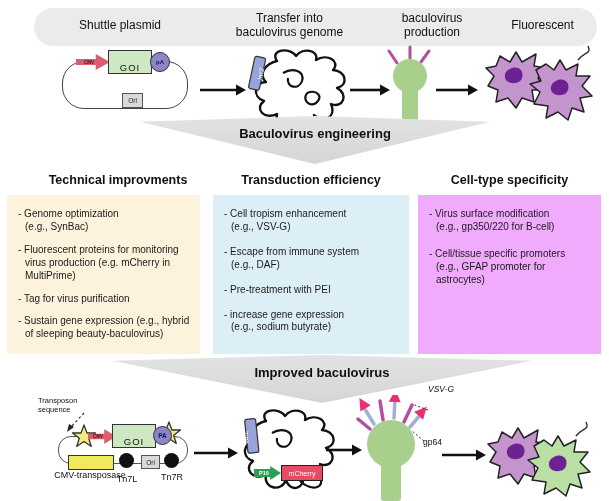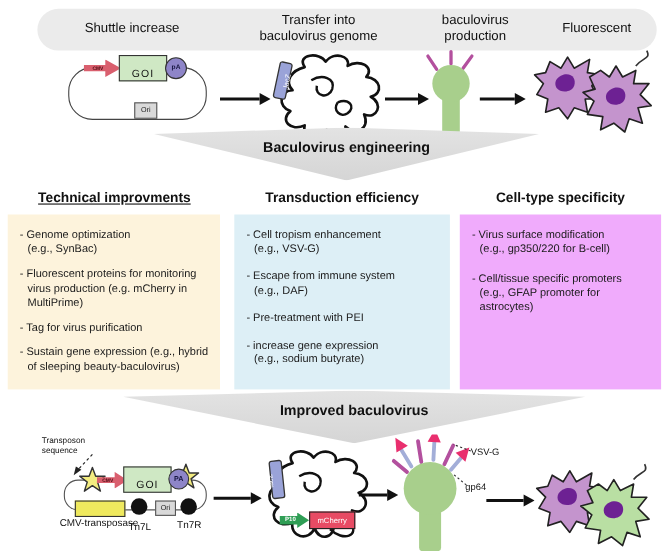--- a/index.html
+++ b/index.html
@@ -52,21 +52,21 @@
   .small-lbl{font-size:9px;color:#111;}
   .tiny-lbl{font-size:7.5px;line-height:8.5px;color:#111;}
   .virus-lbl{font-size:8.5px;color:#111;}
 </style>
 </head>
 <body>
 
 <div class="canvas">
 
   <div class="abs top-banner"></div>
-  <div class="abs step ctr pre" style="left:55px;top:19px;width:130px;">Shuttle increase</div>
+  <div class="abs step ctr pre" style="left:55px;top:19px;width:130px;">Shuttle plasmid</div>
   <div class="abs step ctr pre" style="left:212px;top:12px;width:155px;">Transfer into
 baculovirus genome</div>
   <div class="abs step ctr pre" style="left:382px;top:12px;width:100px;">baculovirus
 production</div>
   <div class="abs step ctr pre" style="left:490px;top:19px;width:105px;">Fluorescent</div>
 
   <div class="abs loop" style="left:62px;top:61px;width:124px;height:46px;"></div>
   <div class="abs prom" style="left:76px;top:54px;width:34px;height:16px;">
       <span>CMV</span>
     </div>
@@ -122,21 +122,21 @@
     <g transform="translate(46,16)">
       <path d="M20,6 L28,12 L34,2 L40,12 L52,6 L50,18 L64,18 L56,28 L66,38 L54,40 L58,54 L46,50 L42,62 L32,54 L20,60 L22,48 L8,46 L14,34 L4,26 L15,23 L10,12 Z" fill="#c494cd" stroke="#222" stroke-width="1.5" stroke-linejoin="round"></path>
       <path d="M-2,-8 C6,-10 10,-4 8,2 C6,8 -4,9 -8,4 C-11,-1 -8,-6 -2,-8 Z" transform="translate(34,30)" fill="#6d2193"></path>
     </g>
   </svg>
 
   <div class="abs chevron" style="left:140px;top:116px;width:350px;height:48px;">
     <div>Baculovirus engineering</div>
   </div>
 
-  <div class="abs sec-title" style="left:14px;top:173px;width:180px;text-decoration:underline;">Technical improvments</div>
+  <div class="abs sec-title" style="left:28px;top:173px;width:180px;">Technical improvments</div>
   <div class="abs sec-title" style="left:215px;top:173px;width:192px;">Transduction efficiency</div>
   <div class="abs sec-title" style="left:420px;top:173px;width:179px;">Cell-type specificity</div>
 
   <div class="abs secbox box-technical" style="left:7px;top:195px;width:193px;height:159px;">
     <div class="item">- Genome optimization
 (e.g., SynBac)</div>
     <div class="item">- Fluorescent proteins for monitoring
 virus production (e.g. mCherry in
 MultiPrime)</div>
     <div class="item">- Tag for virus purification</div>
@@ -230,21 +230,21 @@
     <line x1="54" y1="27" x2="62" y2="10" stroke="#b3509e" stroke-width="3.5" stroke-linecap="round"></line>
     <line x1="20" y1="34" x2="8" y2="24" stroke="#b3509e" stroke-width="3.5" stroke-linecap="round"></line>
     <polygon points="0,-7 6,5 -6,5" transform="translate(13,9) rotate(-31)" fill="#e92f6e"></polygon>
     <polygon points="0,-7 6,5 -6,5" transform="translate(45,2) rotate(3)" fill="#e92f6e"></polygon>
     <polygon points="0,-7 6,5 -6,5" transform="translate(72,17) rotate(42)" fill="#e92f6e"></polygon>
     <rect x="31" y="66" width="20" height="40" rx="3" fill="#a8cf8c"></rect>
     <circle cx="41" cy="49" r="24" fill="#a8cf8c"></circle>
     <line x1="78" y1="15" x2="62" y2="9" stroke="#333" stroke-width="1" stroke-dasharray="2,2.2"></line>
     <line x1="74" y1="46" x2="62" y2="36" stroke="#333" stroke-width="1" stroke-dasharray="2,2.2"></line>
   </svg>
-  <div class="abs virus-lbl" style="left:428px;top:406px;">VSV-G</div>
+  <div class="abs virus-lbl" style="left:428px;top:384px;font-style:italic;">VSV-G</div>
   <div class="abs virus-lbl" style="left:423px;top:437px;">gp64</div>
 
   <svg class="abs" style="left:442px;top:449px;" width="44" height="12">
     <line x1="0" y1="6" x2="34" y2="6" stroke="#111" stroke-width="2.6"></line>
       <polygon points="34,0.5 44,6 34,11.5" fill="#111"></polygon>
   </svg>
 
   <svg class="abs" style="left:482px;top:414px;" width="115" height="87" viewBox="0 0 115 87">
     <path d="M94,22 C100,14 108,16 104,8" fill="none" stroke="#333" stroke-width="1.5"></path>
     <g transform="translate(0,8)">

